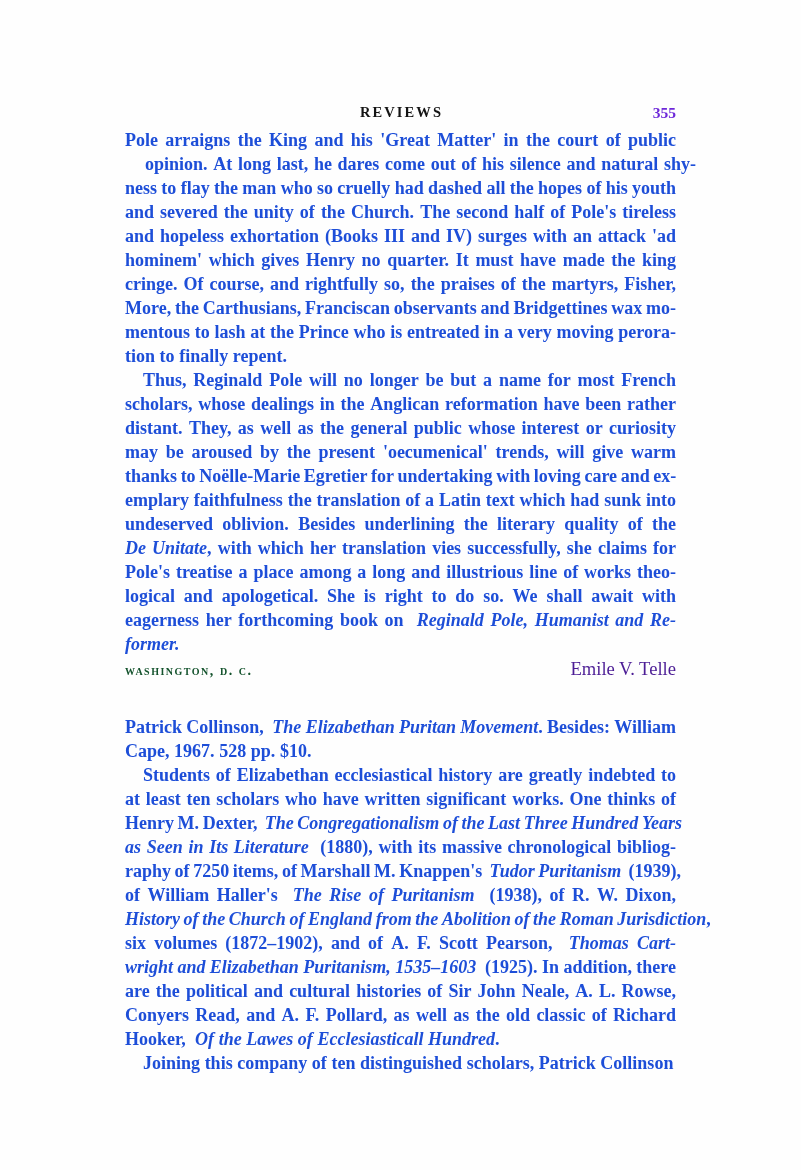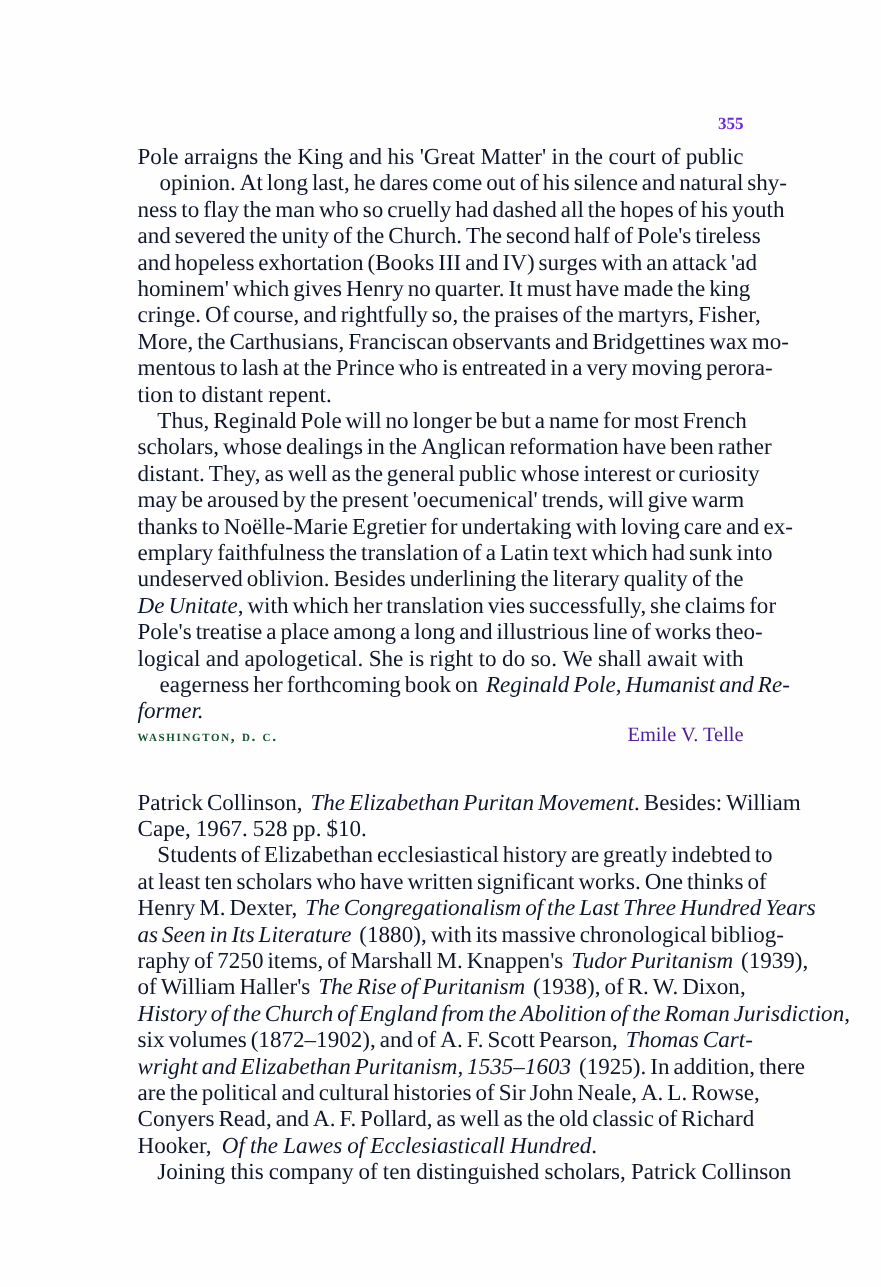--- a/index.html
+++ b/index.html
@@ -52,23 +52,24 @@
   
   .lines {
     position: absolute;
     left: 125px;
     width: 551px;
   }
   .ln {
     display: flex;
     height: 24px;
     align-items: baseline;
-    font-size: 21px;
+    font-size: 18px;
     white-space: pre;
-    color: #0f172a;
+    color: #1d4ed8;
+    font-weight: bold;
   }
   
   .ln .sp {
     flex: 1 1 auto;
     min-width: 3.6px;
   }
   
   .ln.flush .sp {
     flex: 0 0 auto;
     width: 4.6px;
@@ -106,20 +107,21 @@
     font-size: 18.6px;
     color: #4c1d95;
   }
 </style>
 </head>
 <body>
 
 <div class="page">
 
   <div class="runhead">
+    <div class="runhead-title">REVIEWS</div>
     <div class="runhead-folio">355</div>
   </div>
 
   <div id="body-root">
       <div>
         <div class="lines" style="top: 130px;">
           <div class="ln"><span>Pole</span><span class="sp"></span><span>arraigns</span><span class="sp"></span><span>the</span><span class="sp"></span><span>King</span><span class="sp"></span><span>and</span><span class="sp"></span><span>his</span><span class="sp"></span><span>'Great</span><span class="sp"></span><span>Matter'</span><span class="sp"></span><span>in</span><span class="sp"></span><span>the</span><span class="sp"></span><span>court</span><span class="sp"></span><span>of</span><span class="sp"></span><span>public</span></div>
         </div>
         <div class="lines" style="top: 154px; margin-left: 20px;">
           <div class="ln"><span>opinion.</span><span class="sp"></span><span>At</span><span class="sp"></span><span>long</span><span class="sp"></span><span>last,</span><span class="sp"></span><span>he</span><span class="sp"></span><span>dares</span><span class="sp"></span><span>come</span><span class="sp"></span><span>out</span><span class="sp"></span><span>of</span><span class="sp"></span><span>his</span><span class="sp"></span><span>silence</span><span class="sp"></span><span>and</span><span class="sp"></span><span>natural</span><span class="sp"></span><span>shy-</span></div>
@@ -139,21 +141,21 @@
         <div class="lines" style="top: 274px;">
           <div class="ln"><span>cringe.</span><span class="sp"></span><span>Of</span><span class="sp"></span><span>course,</span><span class="sp"></span><span>and</span><span class="sp"></span><span>rightfully</span><span class="sp"></span><span>so,</span><span class="sp"></span><span>the</span><span class="sp"></span><span>praises</span><span class="sp"></span><span>of</span><span class="sp"></span><span>the</span><span class="sp"></span><span>martyrs,</span><span class="sp"></span><span>Fisher,</span></div>
         </div>
         <div class="lines" style="top: 298px;">
           <div class="ln"><span>More,</span><span class="sp"></span><span>the</span><span class="sp"></span><span>Carthusians,</span><span class="sp"></span><span>Franciscan</span><span class="sp"></span><span>observants</span><span class="sp"></span><span>and</span><span class="sp"></span><span>Bridgettines</span><span class="sp"></span><span>wax</span><span class="sp"></span><span>mo-</span></div>
         </div>
         <div class="lines" style="top: 322px;">
           <div class="ln"><span>mentous</span><span class="sp"></span><span>to</span><span class="sp"></span><span>lash</span><span class="sp"></span><span>at</span><span class="sp"></span><span>the</span><span class="sp"></span><span>Prince</span><span class="sp"></span><span>who</span><span class="sp"></span><span>is</span><span class="sp"></span><span>entreated</span><span class="sp"></span><span>in</span><span class="sp"></span><span>a</span><span class="sp"></span><span>very</span><span class="sp"></span><span>moving</span><span class="sp"></span><span>perora-</span></div>
         </div>
         <div class="lines" style="top: 346px;">
-          <div class="ln flush"><span>tion</span><span class="sp"></span><span>to</span><span class="sp"></span><span>distant</span><span class="sp"></span><span>repent.</span></div>
+          <div class="ln flush"><span>tion</span><span class="sp"></span><span>to</span><span class="sp"></span><span>finally</span><span class="sp"></span><span>repent.</span></div>
         </div>
         <div class="lines" style="top: 370px;">
           <div class="ln"><span class="ind"></span><span>Thus,</span><span class="sp"></span><span>Reginald</span><span class="sp"></span><span>Pole</span><span class="sp"></span><span>will</span><span class="sp"></span><span>no</span><span class="sp"></span><span>longer</span><span class="sp"></span><span>be</span><span class="sp"></span><span>but</span><span class="sp"></span><span>a</span><span class="sp"></span><span>name</span><span class="sp"></span><span>for</span><span class="sp"></span><span>most</span><span class="sp"></span><span>French</span></div>
         </div>
         <div class="lines" style="top: 394px;">
           <div class="ln"><span>scholars,</span><span class="sp"></span><span>whose</span><span class="sp"></span><span>dealings</span><span class="sp"></span><span>in</span><span class="sp"></span><span>the</span><span class="sp"></span><span>Anglican</span><span class="sp"></span><span>reformation</span><span class="sp"></span><span>have</span><span class="sp"></span><span>been</span><span class="sp"></span><span>rather</span></div>
         </div>
         <div class="lines" style="top: 418px;">
           <div class="ln"><span>distant.</span><span class="sp"></span><span>They,</span><span class="sp"></span><span>as</span><span class="sp"></span><span>well</span><span class="sp"></span><span>as</span><span class="sp"></span><span>the</span><span class="sp"></span><span>general</span><span class="sp"></span><span>public</span><span class="sp"></span><span>whose</span><span class="sp"></span><span>interest</span><span class="sp"></span><span>or</span><span class="sp"></span><span>curiosity</span></div>
         </div>
@@ -171,21 +173,21 @@
         </div>
         <div class="lines" style="top: 538px;">
           <div class="ln"><i>De</i><span class="sp"></span><i>Unitate</i><span>,</span><span class="sp"></span><span>with</span><span class="sp"></span><span>which</span><span class="sp"></span><span>her</span><span class="sp"></span><span>translation</span><span class="sp"></span><span>vies</span><span class="sp"></span><span>successfully,</span><span class="sp"></span><span>she</span><span class="sp"></span><span>claims</span><span class="sp"></span><span>for</span></div>
         </div>
         <div class="lines" style="top: 562px;">
           <div class="ln"><span>Pole's</span><span class="sp"></span><span>treatise</span><span class="sp"></span><span>a</span><span class="sp"></span><span>place</span><span class="sp"></span><span>among</span><span class="sp"></span><span>a</span><span class="sp"></span><span>long</span><span class="sp"></span><span>and</span><span class="sp"></span><span>illustrious</span><span class="sp"></span><span>line</span><span class="sp"></span><span>of</span><span class="sp"></span><span>works</span><span class="sp"></span><span>theo-</span></div>
         </div>
         <div class="lines" style="top: 586px;">
           <div class="ln"><span>logical</span><span class="sp"></span><span>and</span><span class="sp"></span><span>apologetical.</span><span class="sp"></span><span>She</span><span class="sp"></span><span>is</span><span class="sp"></span><span>right</span><span class="sp"></span><span>to</span><span class="sp"></span><span>do</span><span class="sp"></span><span>so.</span><span class="sp"></span><span>We</span><span class="sp"></span><span>shall</span><span class="sp"></span><span>await</span><span class="sp"></span><span>with</span></div>
         </div>
-        <div class="lines" style="top: 610px; margin-left: 20px;">
+        <div class="lines" style="top: 610px;">
           <div class="ln"><span>eagerness</span><span class="sp"></span><span>her</span><span class="sp"></span><span>forthcoming</span><span class="sp"></span><span>book</span><span class="sp"></span><span>on</span><span class="sp"></span><span class="sp"></span><i>Reginald</i><span class="sp"></span><i>Pole,</i><span class="sp"></span><i>Humanist</i><span class="sp"></span><i>and</i><span class="sp"></span><i>Re-</i></div>
         </div>
         <div class="lines" style="top: 634px;">
           <div class="ln flush"><i>former.</i></div>
         </div>
         <div class="sigline" style="top: 658px;">
           <span class="sig-place">WASHINGTON, D. C.</span>
           <span class="sig-author">Emile V. Telle</span>
         </div>
       </div>

